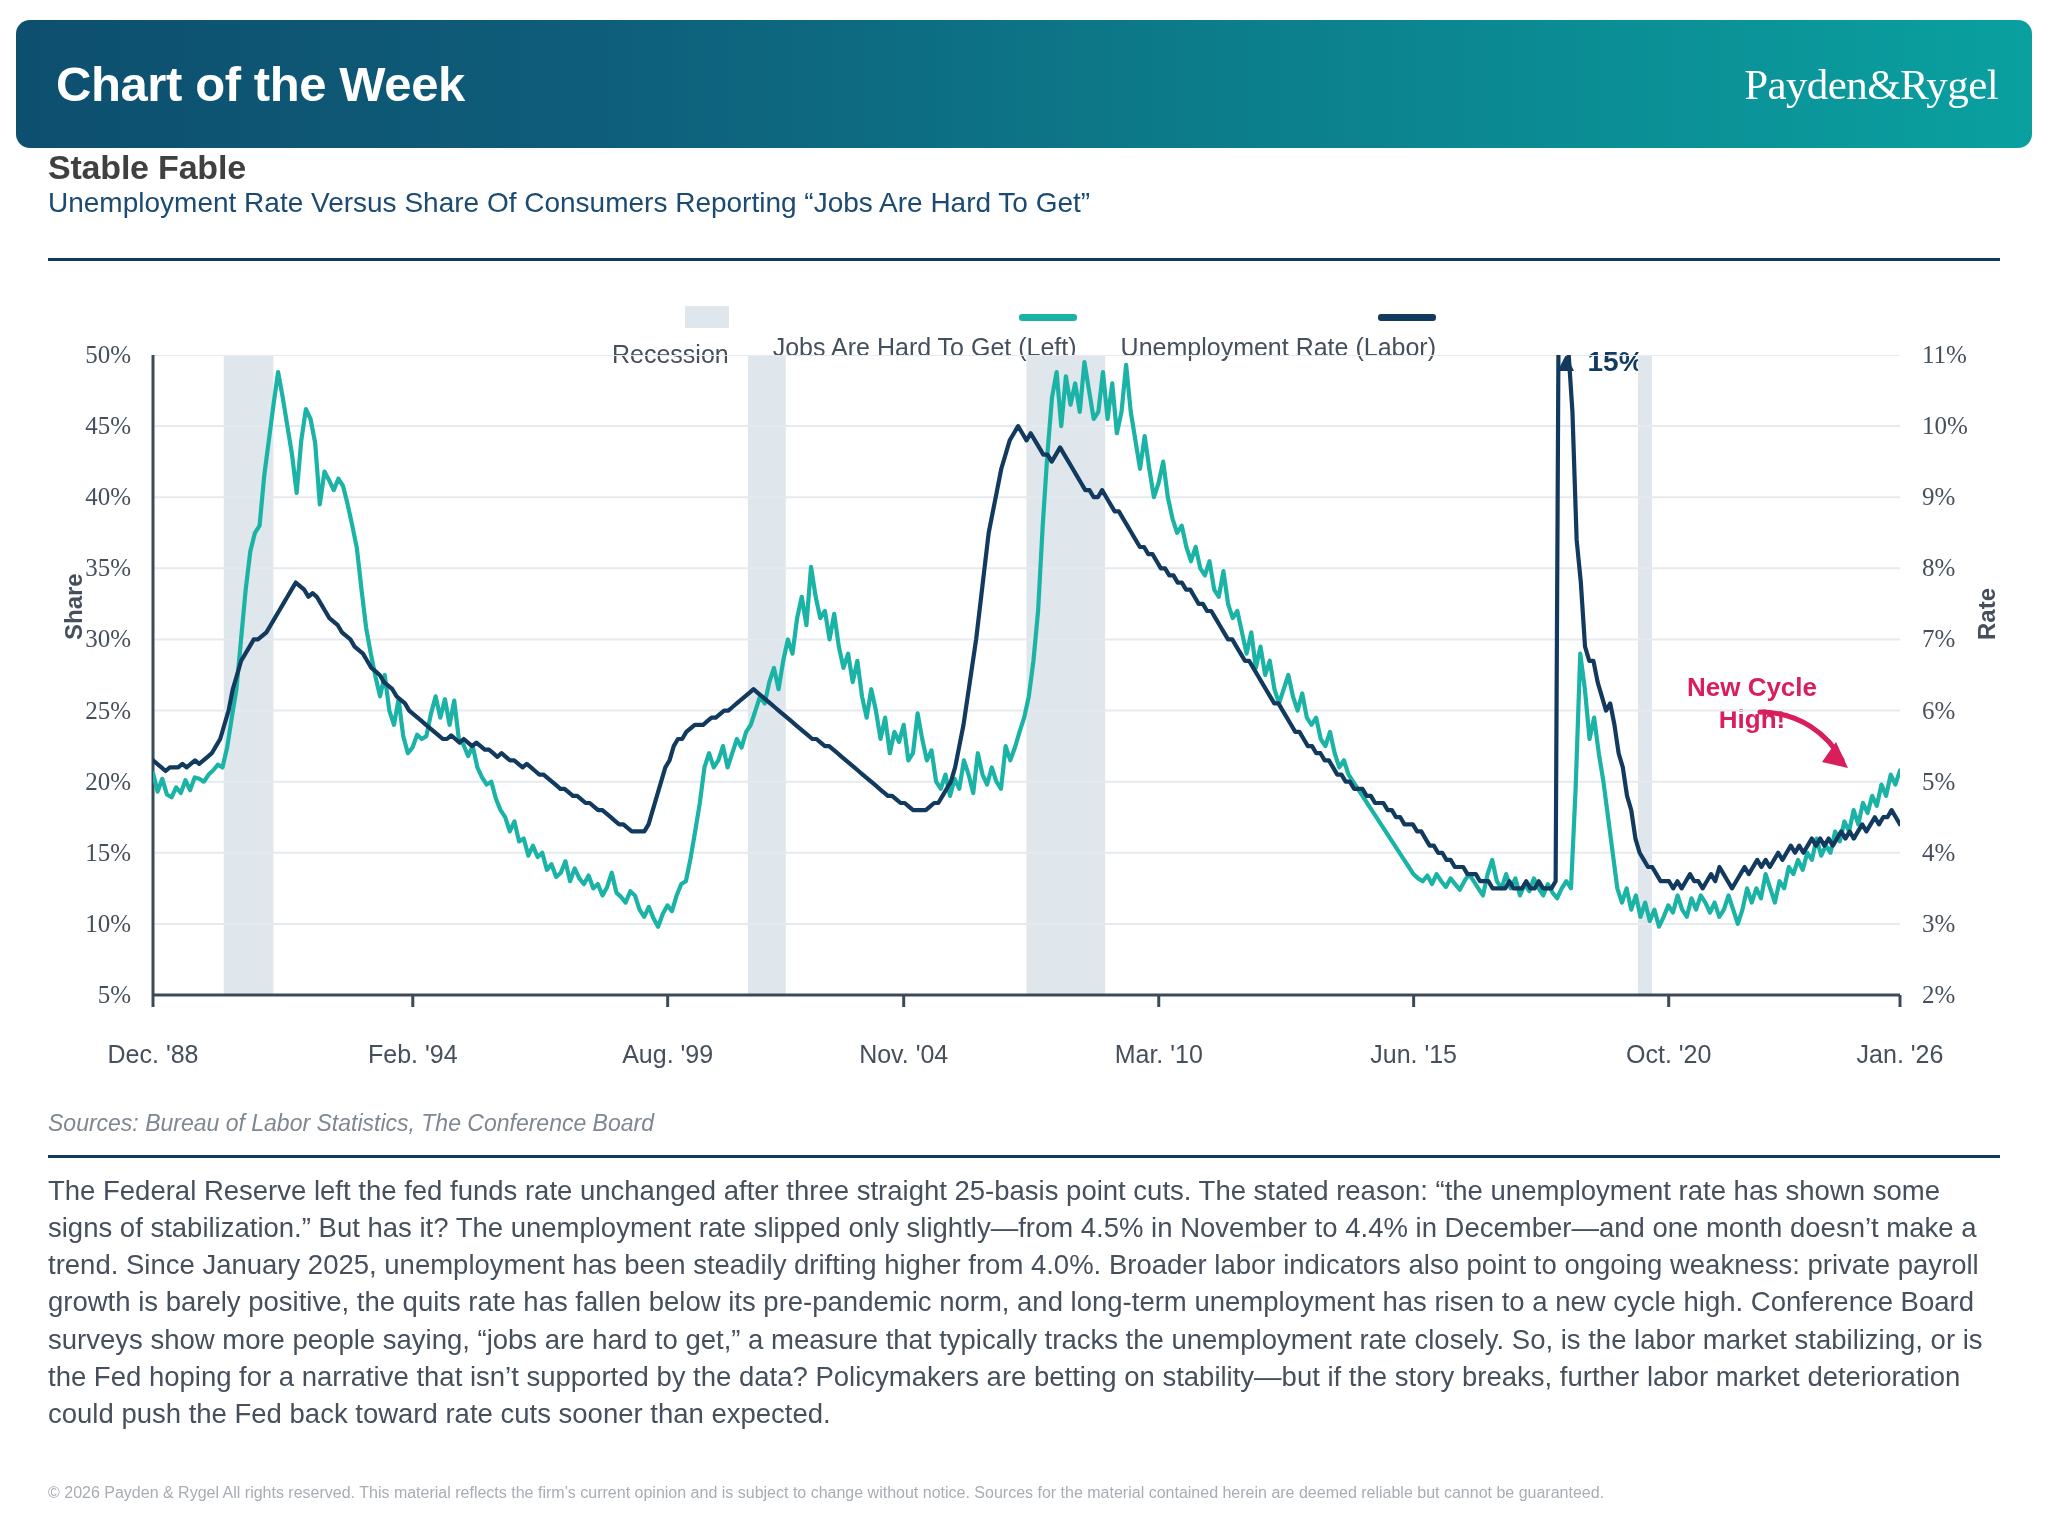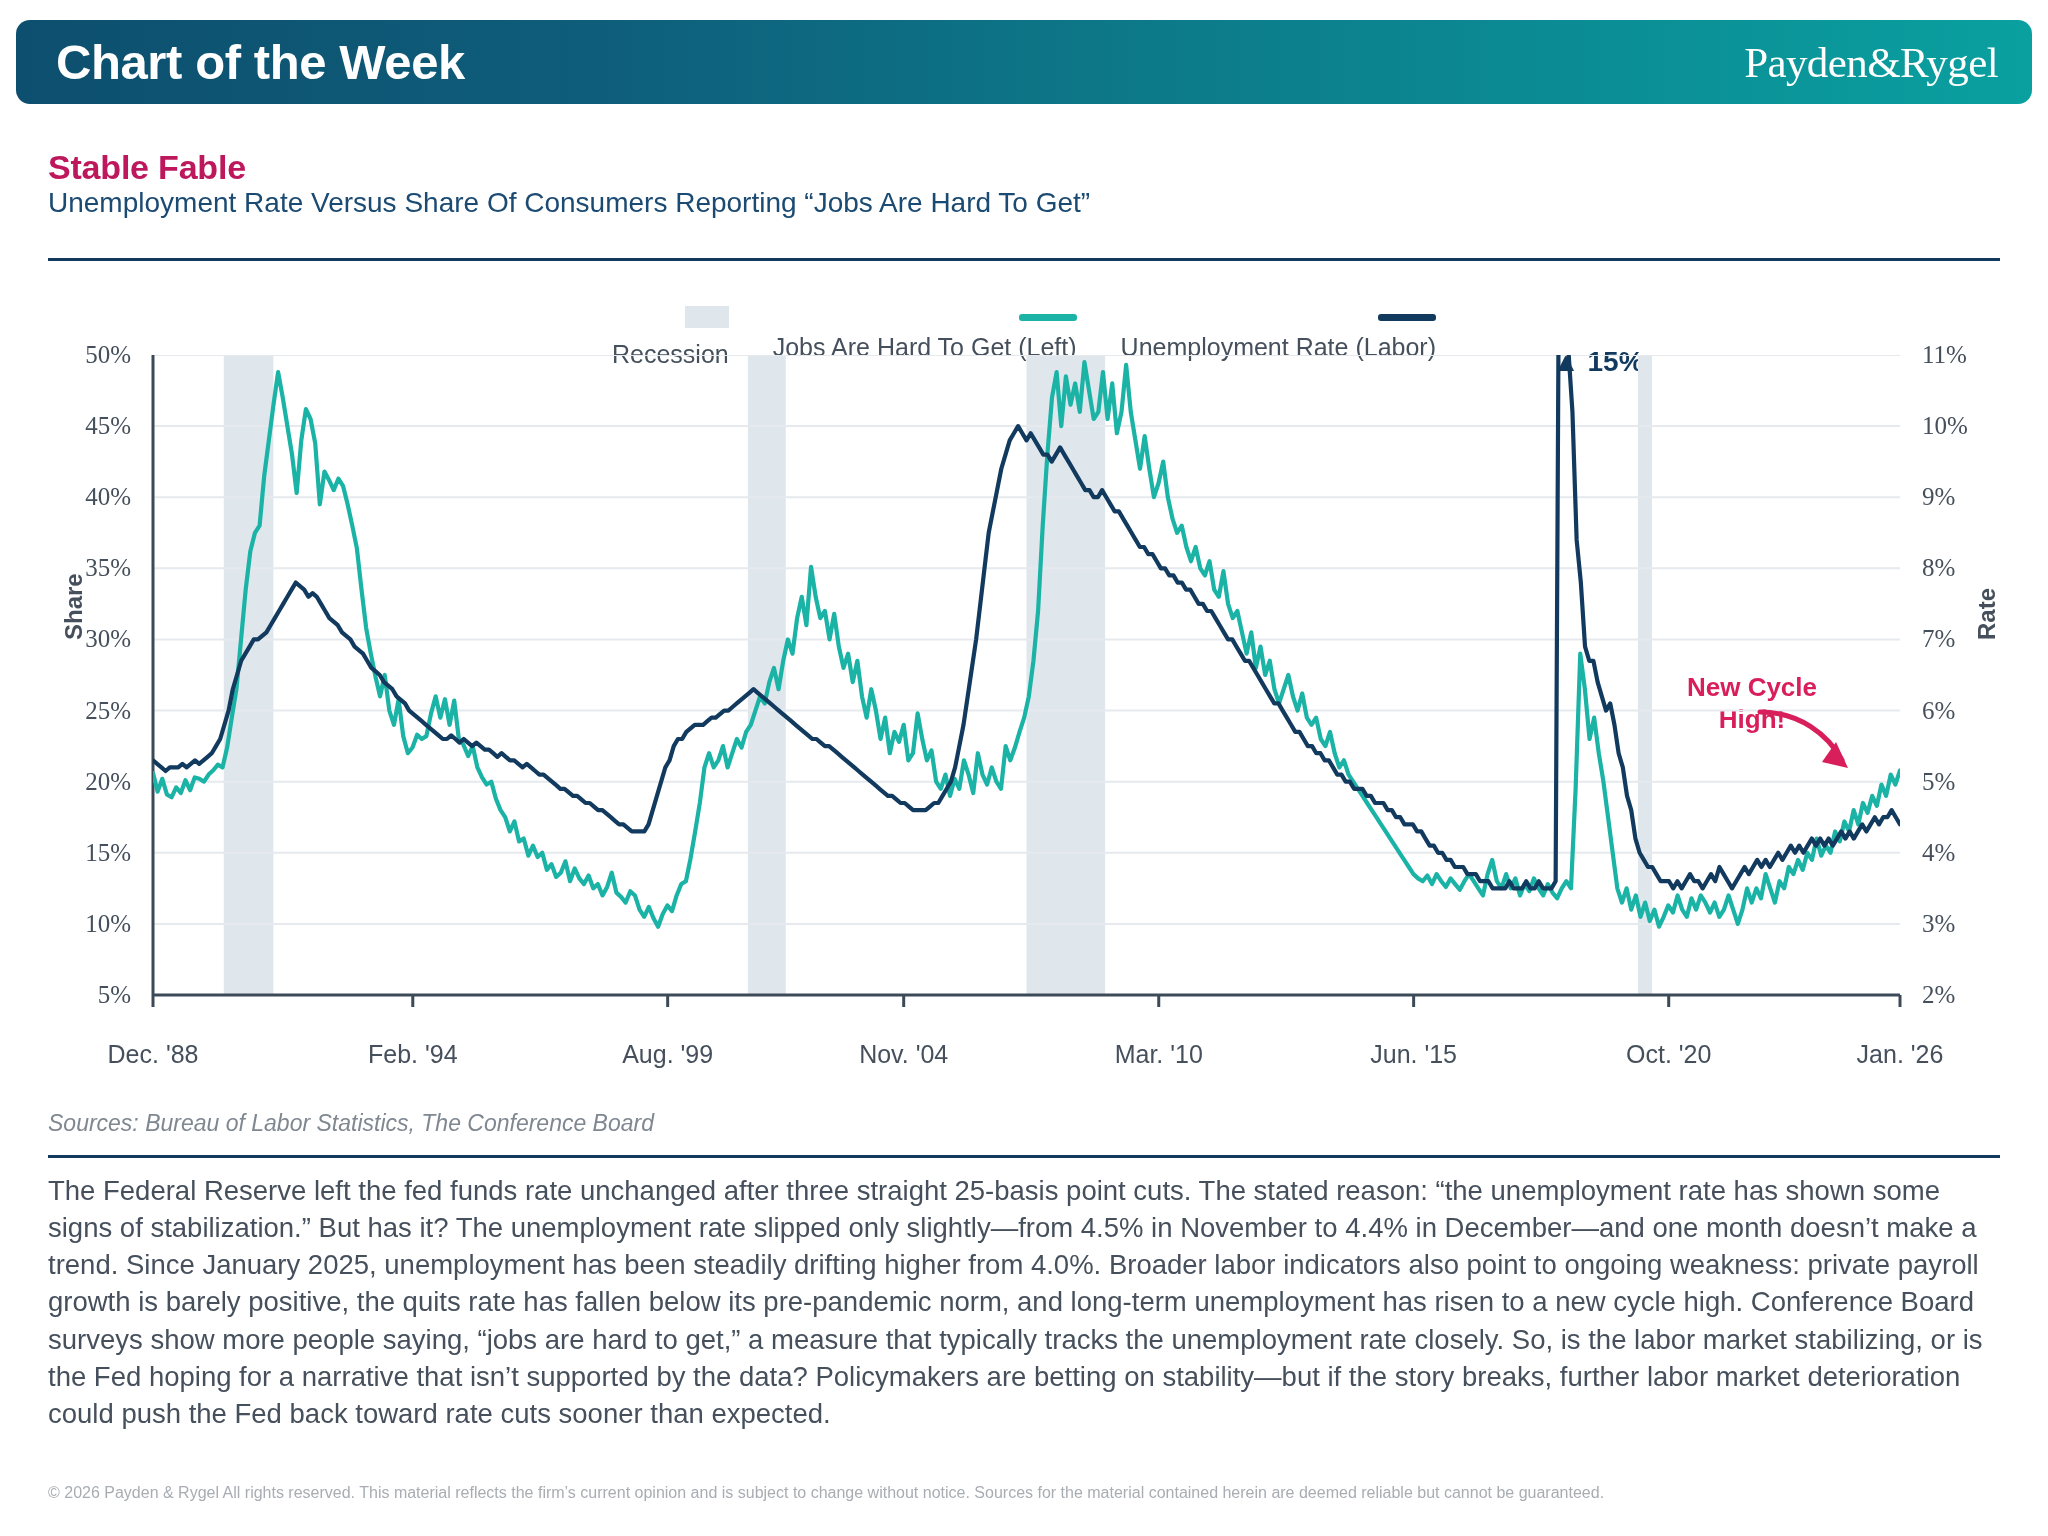--- a/index.html
+++ b/index.html
@@ -7,38 +7,38 @@
     width: 2048px; height: 1536px;
     background: #ffffff;
     font-family: "Liberation Sans", sans-serif;
     overflow: hidden;
   }
   .page { position: relative; width: 2048px; height: 1536px; }
 
   
   .banner {
     position: absolute; left: 16px; top: 20px;
-    width: 2016px; height: 84px;
+    width: 2016px; height: 128px;
     border-radius: 14px;
     background: linear-gradient(90deg, #0d4f6e 0%, #0e5d7a 28%, #0c7f8c 62%, #0aa0a0 100%);
     display: flex; align-items: center; justify-content: space-between;
     padding: 0 34px 0 40px;
   }
   .banner-title {
     color: #ffffff; font-size: 49px; font-weight: bold; letter-spacing: -0.4px;
   }
   .brand {
     color: #ffffff; font-family: "Liberation Serif", serif;
     font-size: 43px; letter-spacing: -0.6px; white-space: nowrap;
   }
 
   
   .title-block { position: absolute; left: 48px; top: 148px; width: 1956px; }
   .chart-title {
-    color: #be185d; font-size: 34px; font-weight: bold; letter-spacing: -0.2px;
+    color: #404040; font-size: 34px; font-weight: bold; letter-spacing: -0.2px;
   }
   .subtitle-row {
     display: flex; align-items: baseline; justify-content: space-between;
     width: 1952px;
   }
   .chart-subtitle { color: #1b4a72; font-size: 28px; }
   .week-ending { color: #1b4a72; font-size: 28px; white-space: nowrap; }
   .rule-top {
     position: absolute; left: 48px; top: 258px; width: 1952px;
     height: 3px; background: #123a5e;

